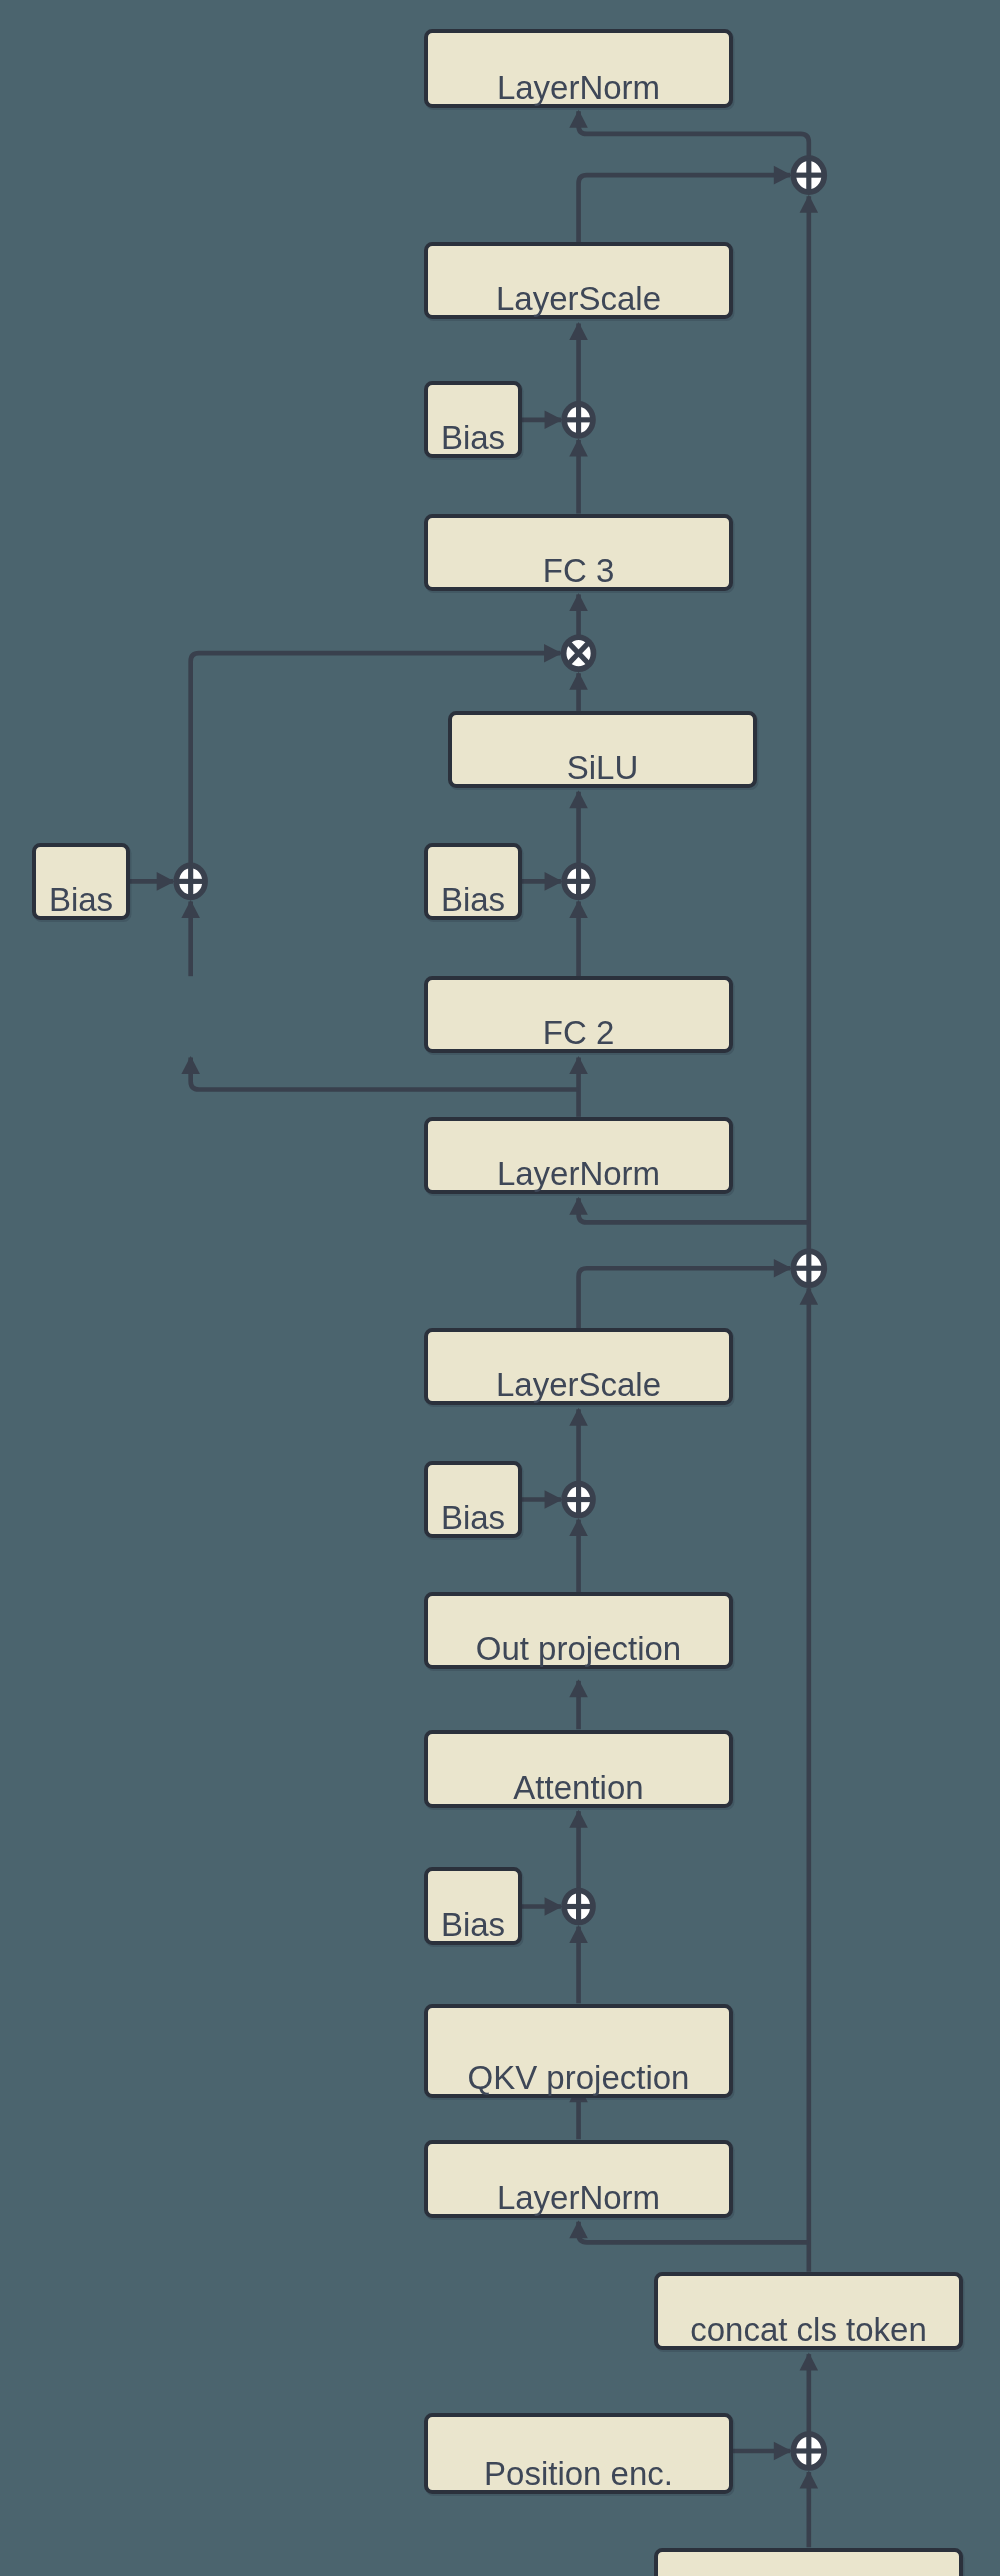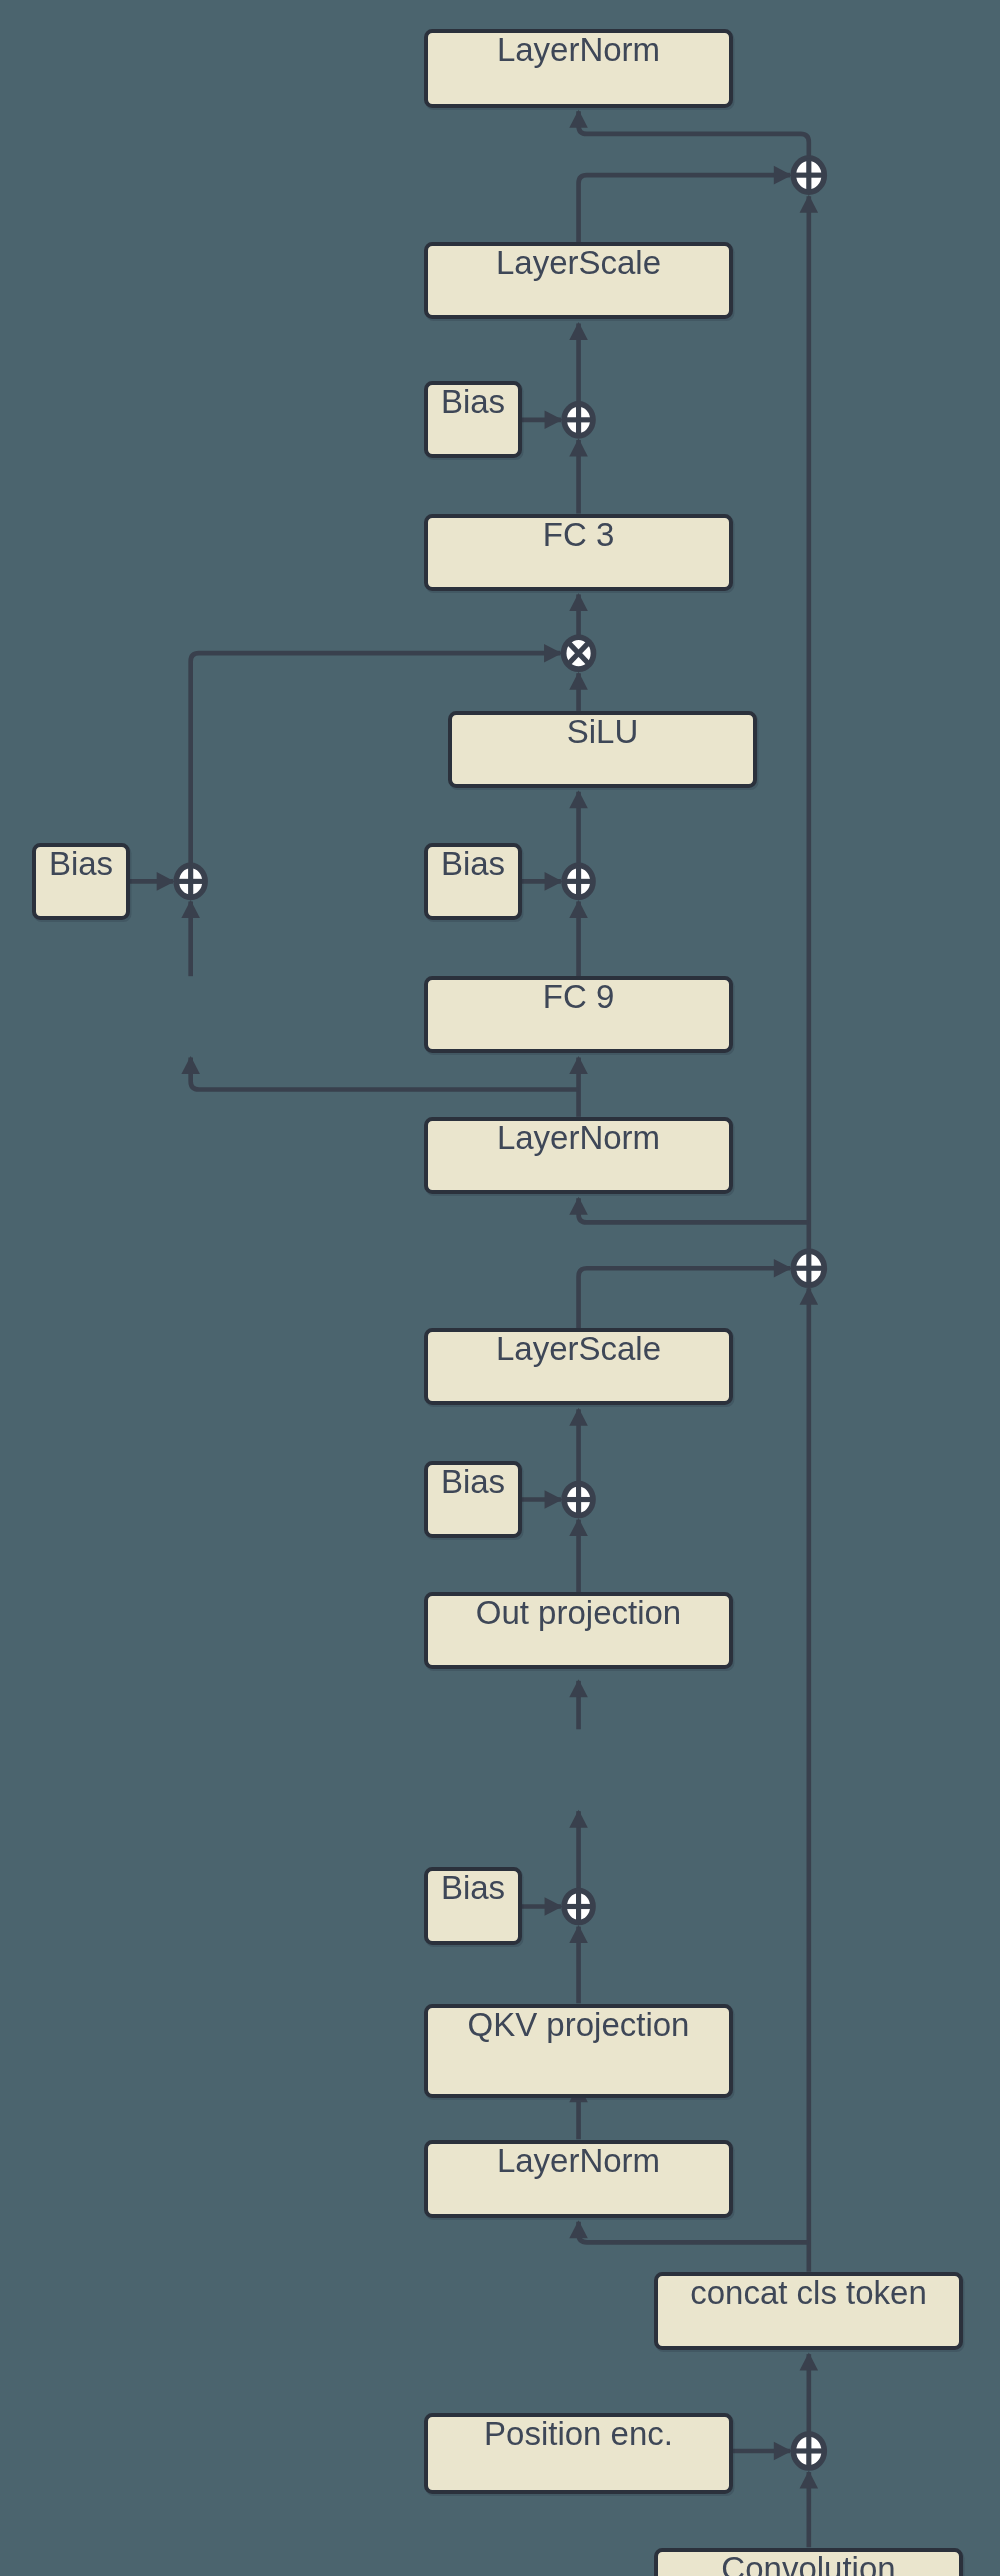--- a/index.html
+++ b/index.html
@@ -15,21 +15,21 @@
   path.edge{fill:none;stroke:var(--line,#3a414e);stroke-width:9;}
   .node-circle ellipse{fill:var(--node_fill,#fff);stroke:var(--line,#343b48);stroke-width:11;}
   .node-circle line{stroke:var(--line,#343b48);stroke-width:10;stroke-linecap:butt;}
   marker path{fill:var(--line,#3a414e);}
   .box{
     position:absolute;
     box-sizing:border-box;
     background:var(--box_fill,#eae5cd);
     border:4.1px solid var(--box_border,#2b313c);
     border-radius:8.2px;
-    display:flex;align-items:flex-start;justify-content:center;
+    display:flex;align-items:flex-end;justify-content:center;
     color:var(--text,#3e4757);
     font-size:33px;
     line-height:1;
     box-shadow:1.5px 2.1px 0 rgba(30,36,48,0.18);
     white-space:nowrap;
   }
 </style>
 </head>
 <body>
 
@@ -174,39 +174,42 @@
   <div class="box" style="left:32px;top:843px;width:98px;height:77px">
     <span>Bias</span>
   </div>
 
   <div class="box" style="left:424px;top:843px;width:98px;height:77px">
     <span>Bias</span>
   </div>
 
 
   <div class="box" style="left:424px;top:976px;width:309px;height:77px">
-    <span>FC 9</span>
+    <span>FC 2</span>
   </div>
 
   <div class="box" style="left:424px;top:1117px;width:309px;height:77px">
     <span>LayerNorm</span>
   </div>
 
   <div class="box" style="left:424px;top:1328px;width:309px;height:77px">
     <span>LayerScale</span>
   </div>
 
   <div class="box" style="left:424px;top:1461px;width:98px;height:77px">
     <span>Bias</span>
   </div>
 
   <div class="box" style="left:424px;top:1592px;width:309px;height:77px">
     <span>Out projection</span>
   </div>
 
+  <div class="box" style="left:424px;top:1730px;width:309px;height:78px">
+    <span>Attention</span>
+  </div>
 
   <div class="box" style="left:424px;top:1867px;width:98px;height:78px">
     <span>Bias</span>
   </div>
 
   <div class="box" style="left:424px;top:2004px;width:309px;height:94px">
     <span>QKV projection</span>
   </div>
 
   <div class="box" style="left:424px;top:2140px;width:309px;height:78px">

